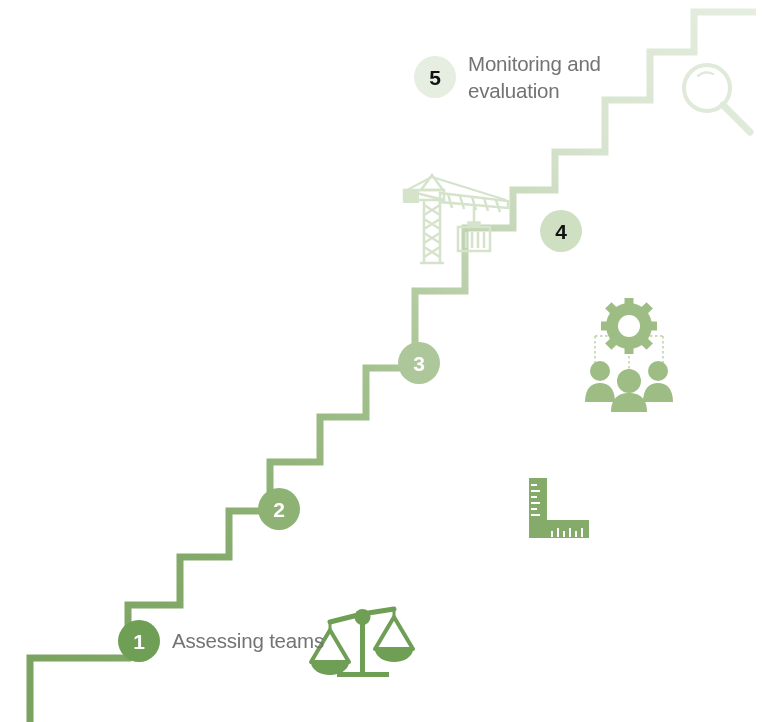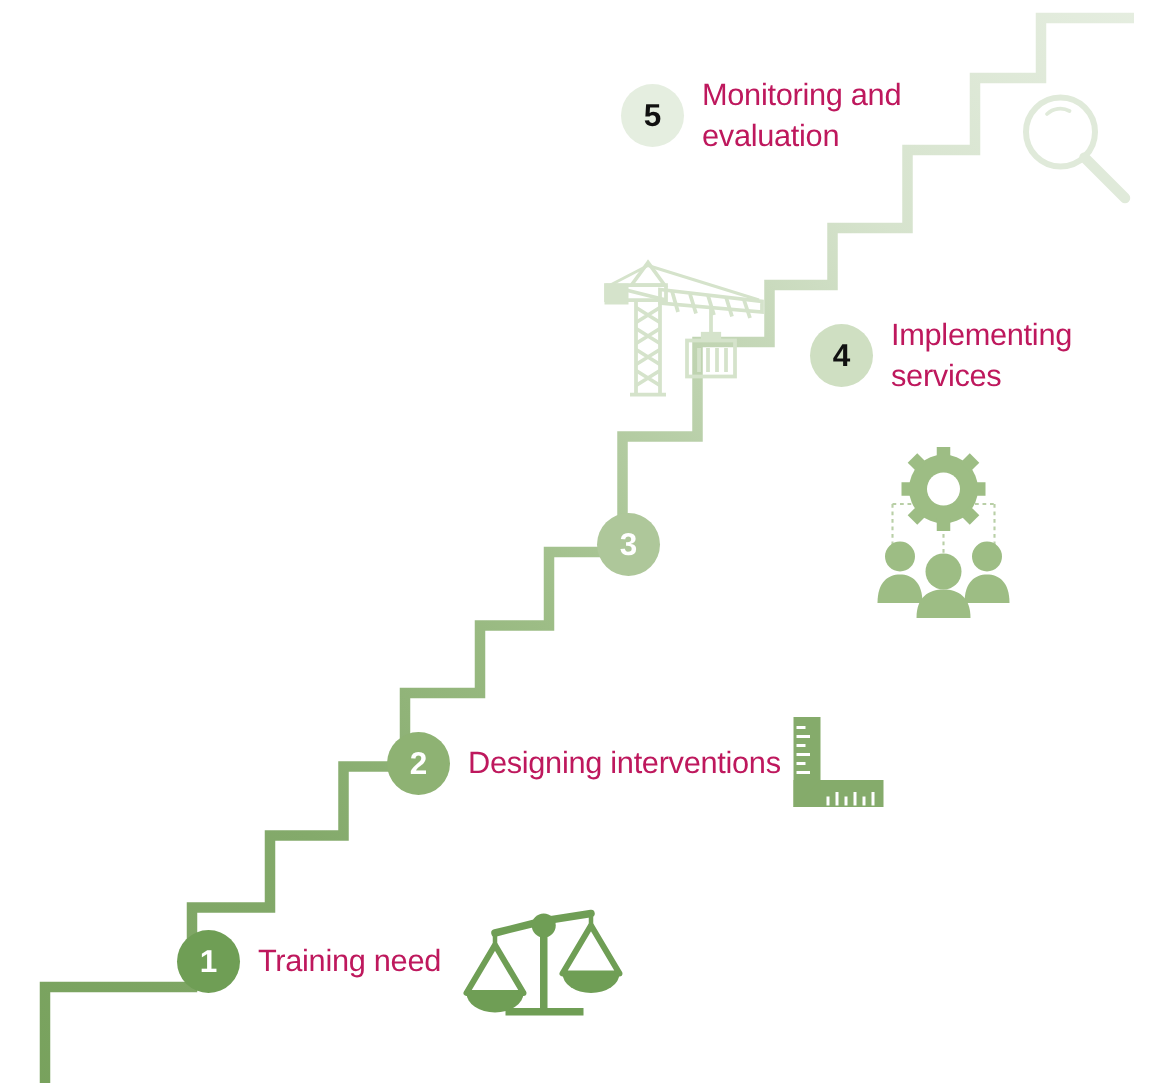--- a/index.html
+++ b/index.html
@@ -38,21 +38,21 @@
     display: flex;
     align-items: center;
     justify-content: center;
     font-size: 21px;
     font-weight: bold;
     flex: 0 0 auto;
     line-height: 1;
   }
   .step-label {
     font-size: 20.5px;
-    color: #be185d;
+    color: #737373;
     letter-spacing: -0.2px;
     line-height: 1.32;
     white-space: pre-line;
     font-weight: 400;
   }
   #row-1 { left: 118px; top: 620px; }
   #row-2 { left: 258px; top: 488px; }
   #row-3 { left: 398px; top: 342px; }
   #row-4 { left: 540px; top: 210px; }
   #row-5 { left: 414px; top: 50px; }
@@ -243,36 +243,33 @@
 
     <g stroke="#e0eada" fill="none">
       <circle cx="707" cy="88" r="23" stroke-width="4"></circle>
       <line x1="723" y1="105" x2="750" y2="132" stroke-width="7" stroke-linecap="round"></line>
       <path d="M 698,76 A 13,13 0 0 1 713,74" stroke-width="2.5" stroke-linecap="round"></path>
     </g>
   </svg>
 
   <div class="step-row" id="row-1">
     <div class="badge" style="background:#6f9e55;color:#ffffff;">1</div>
-    <div class="step-label">Training need</div>
+    <div class="step-label">Assessing teams</div>
   </div>
 
   <div class="step-row" id="row-2">
     <div class="badge" style="background:#8eb273;color:#ffffff;">2</div>
-    <div class="step-label">Designing interventions</div>
   </div>
 
   <div class="step-row" id="row-3">
     <div class="badge" style="background:#aec79a;color:#ffffff;">3</div>
   </div>
 
   <div class="step-row" id="row-4">
     <div class="badge" style="background:#cfdfc2;color:#111111;">4</div>
-    <div class="step-label">Implementing
-services</div>
   </div>
 
   <div class="step-row" id="row-5">
     <div class="badge" style="background:#e5eee0;color:#111111;">5</div>
     <div class="step-label">Monitoring and
 evaluation</div>
   </div>
 
 </div>
 

